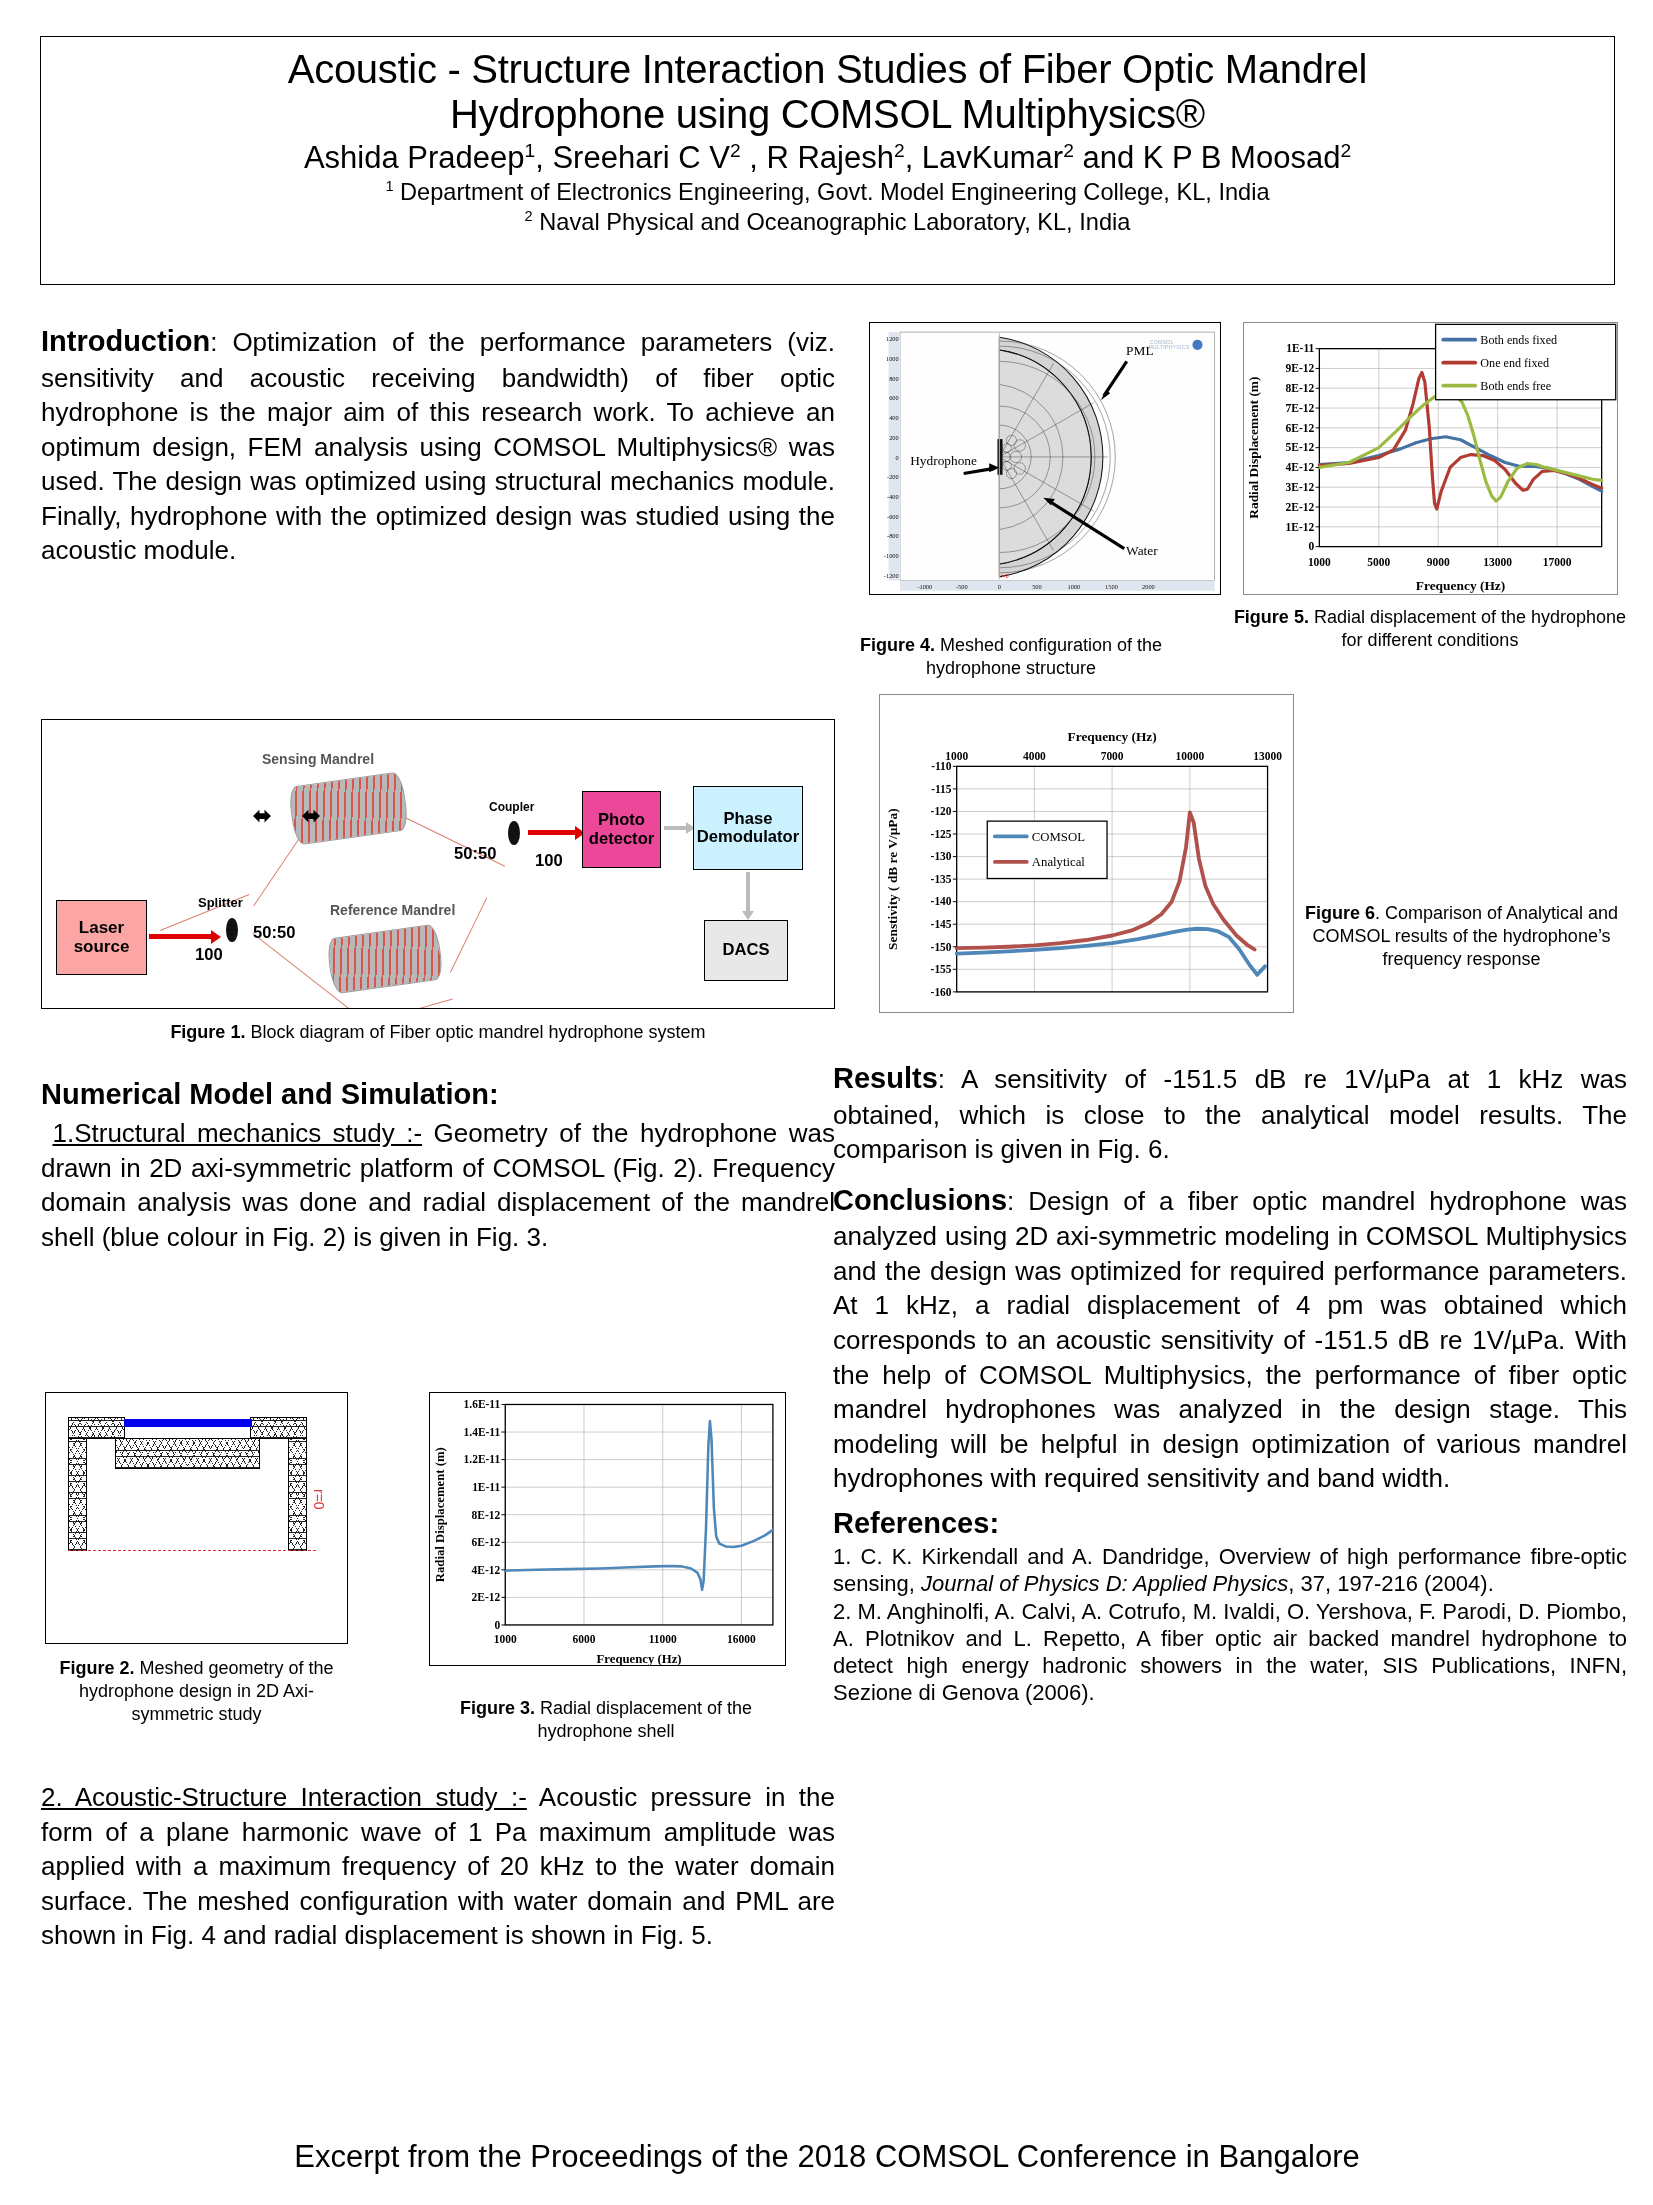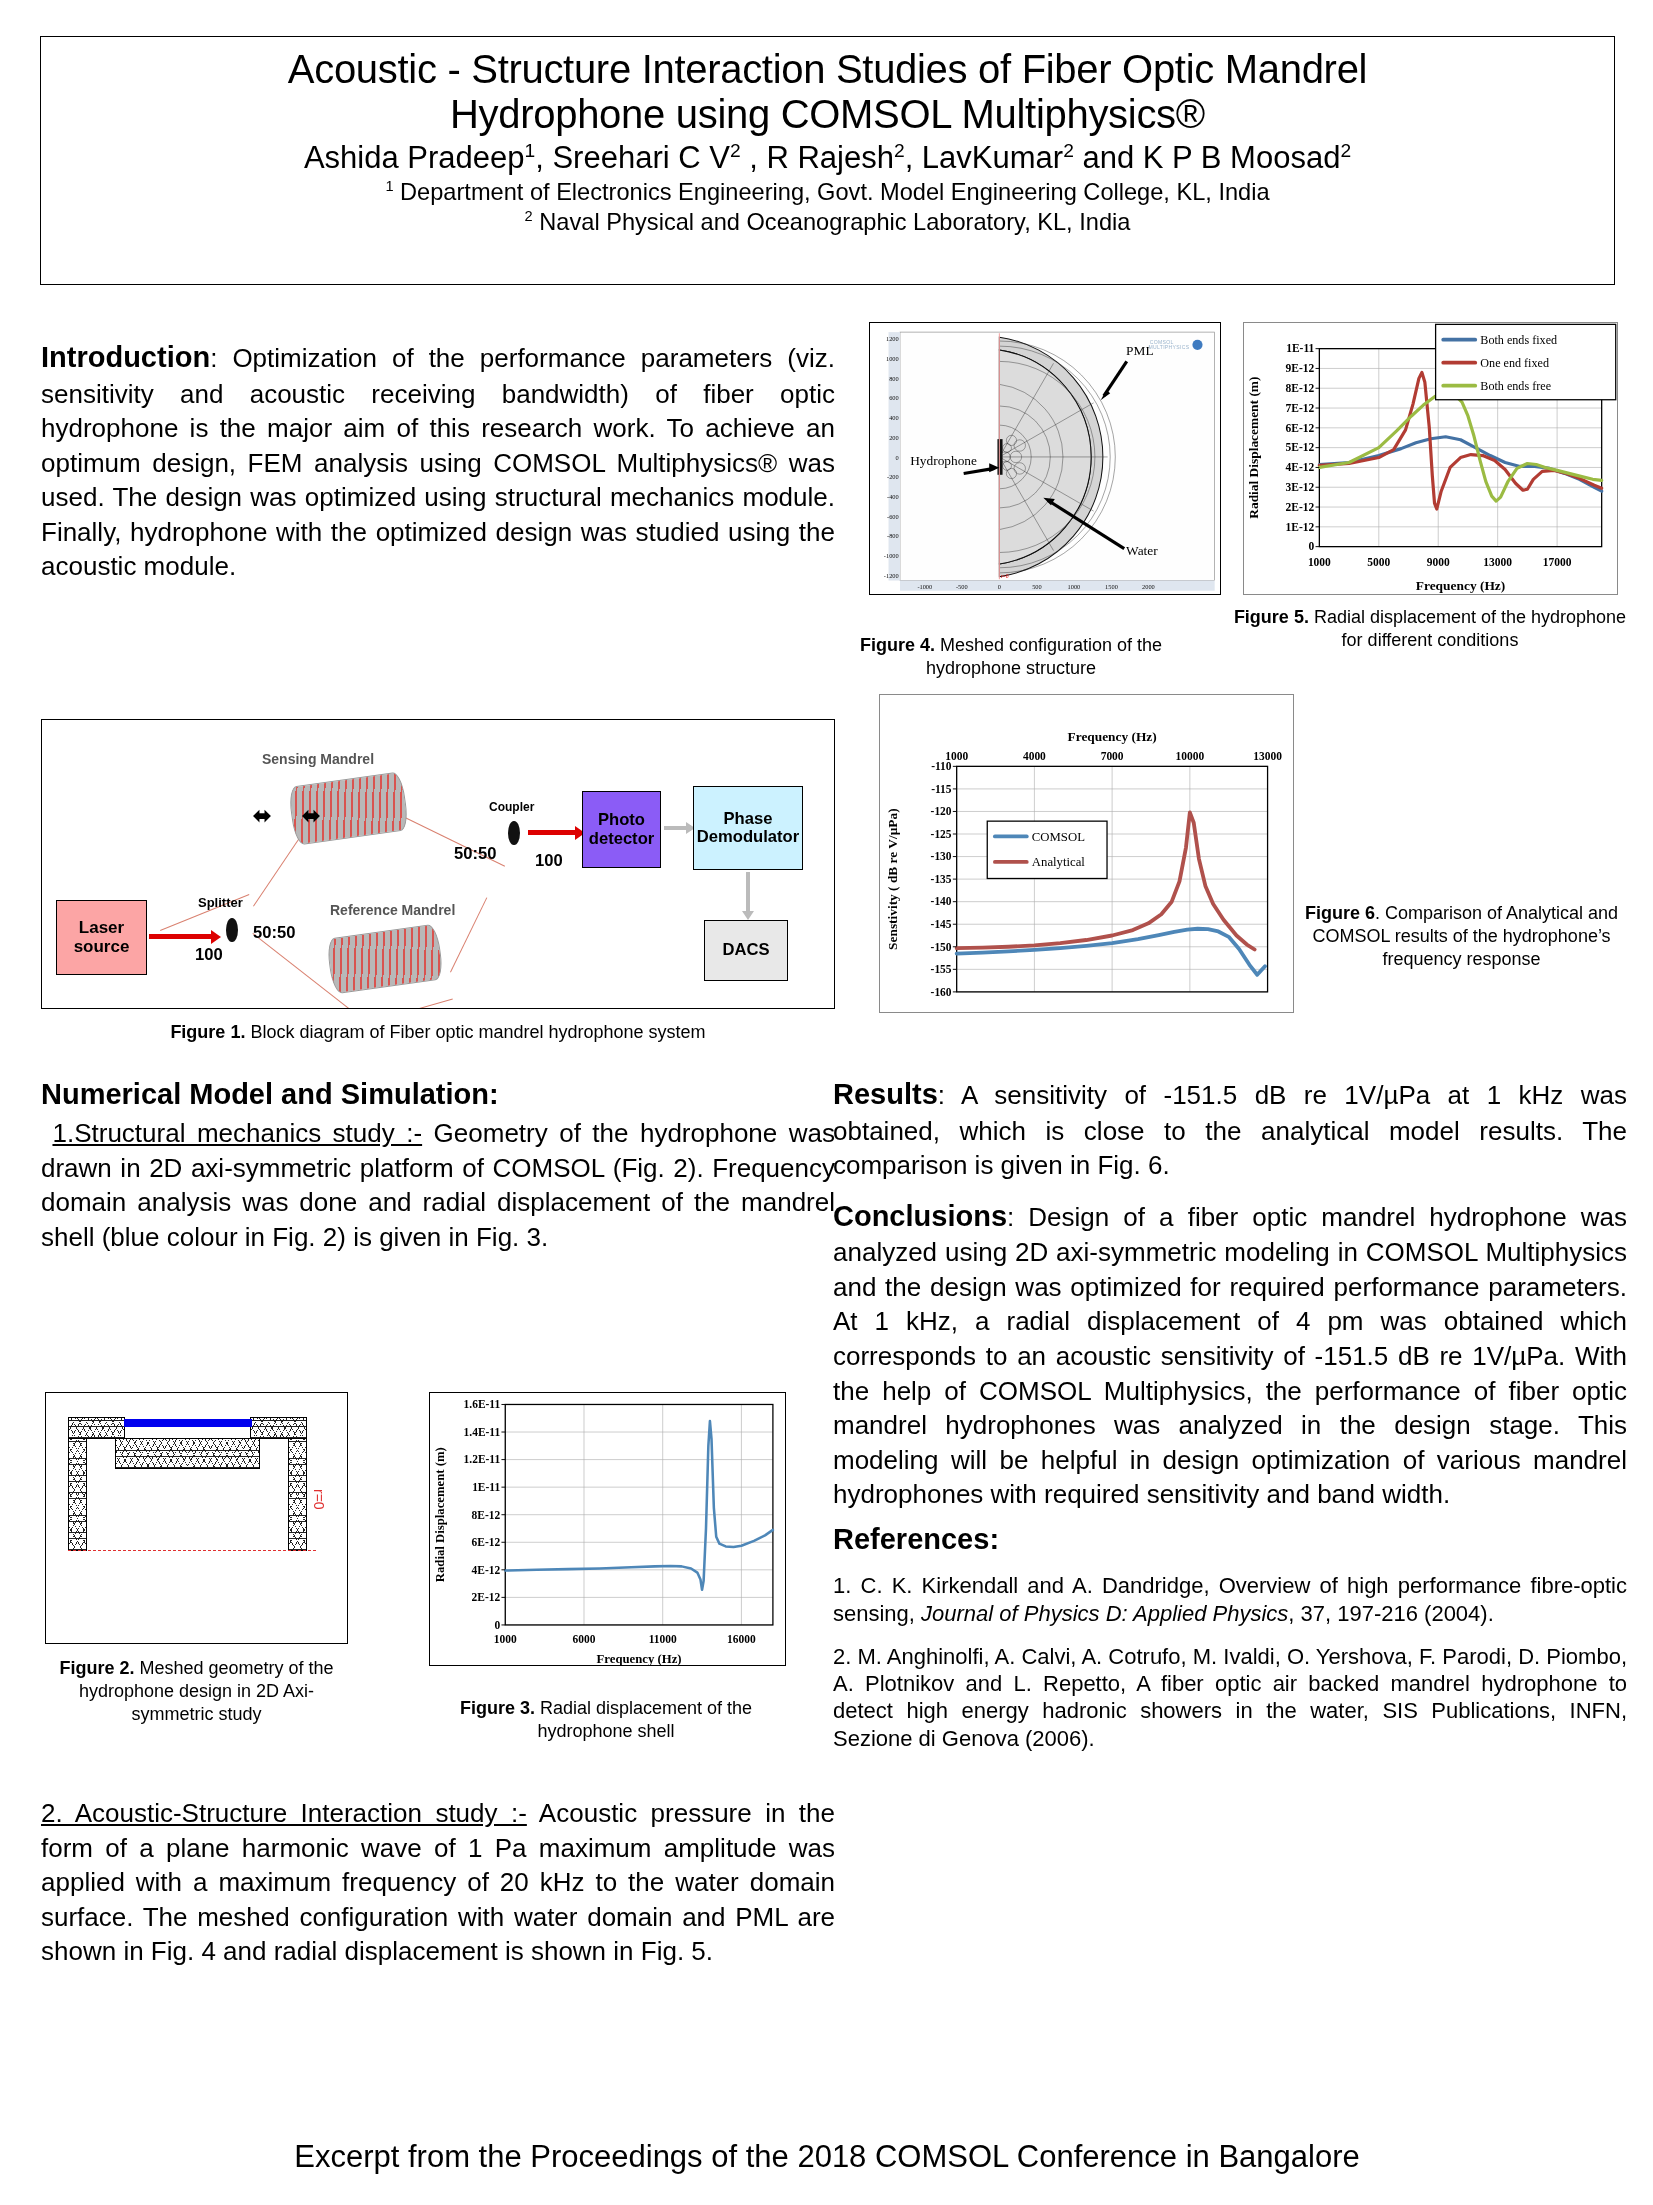--- a/index.html
+++ b/index.html
@@ -31,21 +31,20 @@
 
   
   .col-left { position: absolute; left: 41px; top: 322px; width: 794px; }
   .col-right{ position: absolute; left: 833px; top: 1059px; width: 794px; }
 
   p.body {
     font-size: 26px;
     line-height: 1.33;
     text-align: justify;
     text-justify: inter-word;
-    margin-top: 16px;
   }
   .sec-head { font-weight: bold; }
   .sec-title {
     font-size: 29px;
     font-weight: bold;
     margin-bottom: 2.6px;
   }
   .sub-head { text-decoration: underline; }
 
   
@@ -173,21 +172,21 @@
   <div class="lbl" style="left:447px;top:80px;font-size:12px;">Coupler</div>
   <div class="lbl" style="left:412px;top:124px;font-size:16.6px;">50:50</div>
   <div class="lbl" style="left:493px;top:131px;font-size:16.6px;">100</div>
 
   <div class="blk" style="left:14px;top:180px;width:91px;height:75px;background:#fca5a5;font-size:17px;">
     <span>Laser<br>source</span>
   </div>
   <div class="redarrow" style="left:107px;top:214px;width:63px;"></div>
 
   <div class="redarrow" style="left:486px;top:110px;width:48px;"></div>
-  <div class="blk" style="left:540px;top:71px;width:79px;height:77px;background:#8b5cf6;font-size:16.6px;">
+  <div class="blk" style="left:540px;top:71px;width:79px;height:77px;background:#ec4899;font-size:16.6px;">
     <span>Photo<br>detector</span>
   </div>
   <div class="grayarrow h" style="left:622px;top:106px;width:23px;"></div>
 
   <div class="blk" style="left:651px;top:66px;width:110px;height:84px;background:#CCF2FF;font-size:16.6px;">
     <span>Phase<br>Demodulator</span>
   </div>
   <div class="grayarrow v" style="left:704px;top:152px;height:40px;"></div>
 
   <div class="blk" style="left:662px;top:200px;width:84px;height:61px;background:#E8E8E8;font-size:16.6px;">

